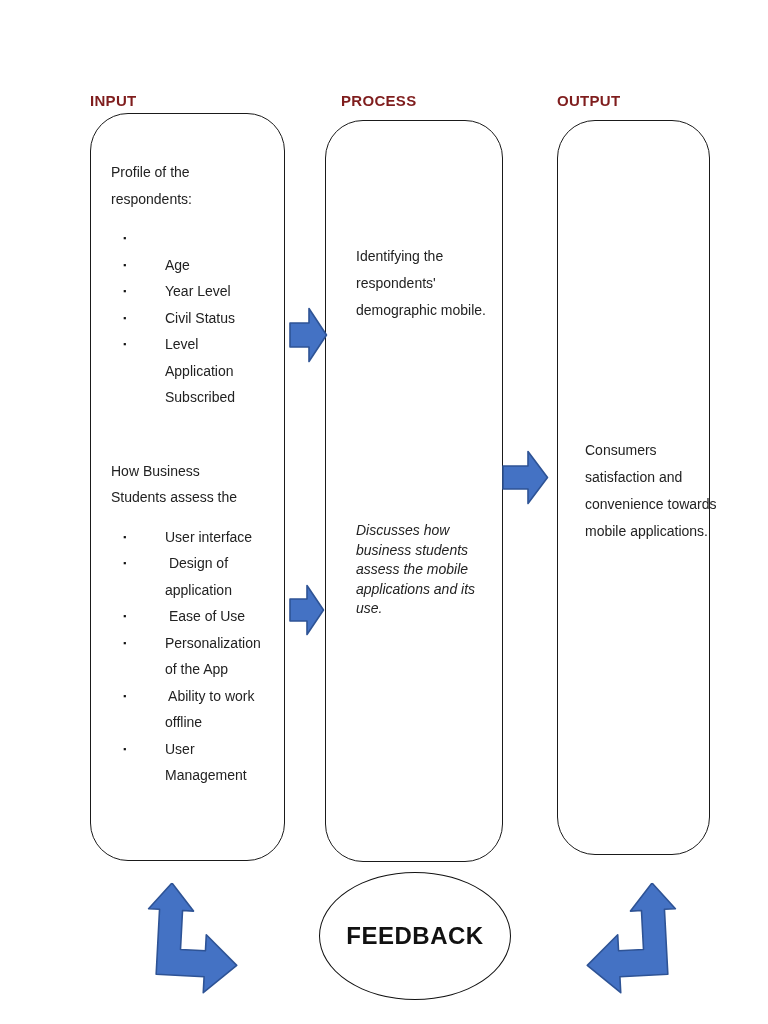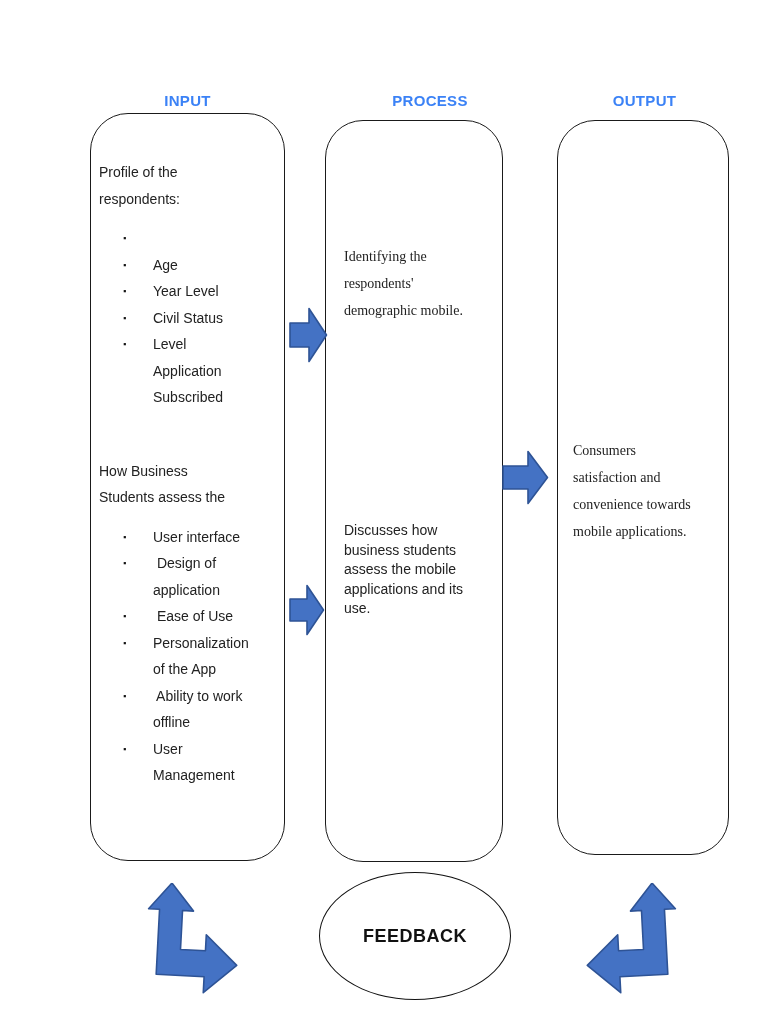--- a/index.html
+++ b/index.html
@@ -10,42 +10,41 @@
     font-family: "Liberation Sans", sans-serif;
     color: #222222;
     overflow: hidden;
   }
   .col-header {
     position: absolute;
     top: 92px;
     font-size: 15px;
     font-weight: bold;
     letter-spacing: 0.3px;
-    text-align: center;
-    color: #3b82f6;
+    color: #7f1d1d;
   }
   #h-input   { left: 90px;  width: 195px; }
   #h-process { left: 341px; width: 178px; }
   #h-output  { left: 557px; width: 175px; }
 
   .box {
     position: absolute;
     background: #ffffff;
     border: 1.4px solid #1a1a1a;
     border-radius: 38px;
     box-sizing: border-box;
   }
   #box-input   { left: 90px;  top: 113px; width: 195px; height: 748px; }
   #box-process { left: 325px; top: 120px; width: 178px; height: 742px; }
-  #box-output  { left: 557px; top: 120px; width: 172px; height: 735px; }
-
-  .tline { white-space: pre; font-size: 14px; }
+  #box-output  { left: 557px; top: 120px; width: 153px; height: 735px; }
+
+  .tline { white-space: pre; font-size: 14px; margin-left: 12px; }
   .lh26 .tline { line-height: 26.5px; }
-  .lh27 .tline { line-height: 27px; font-family: Liberation Serif, serif; }
-  .lh19 .tline { line-height: 19.5px; }
+  .lh27 .tline { line-height: 27px; }
+  .lh19 .tline { line-height: 19.5px; font-style: italic; }
 
   .input-content { padding: 45px 6px 0 8px; }
   .bullets { margin-top: 13px; }
   .bullet-item { display: flex; }
   .bullet-marker {
     margin-left: 24px;
     width: 30px;
     font-size: 9px;
     line-height: 26.5px;
     color: #111111;
@@ -70,21 +69,21 @@
     position: absolute;
     left: 319px; top: 872px;
     width: 192px; height: 128px;
     border: 1.6px solid #111111;
     border-radius: 50%;
     box-sizing: border-box;
     background: #ffffff;
     display: flex; align-items: center; justify-content: center;
   }
   .feedback-ellipse span {
-    font-size: 18px;
+    font-size: 24px;
     font-weight: bold;
     letter-spacing: 0.5px;
     color: #111111;
   }
 </style>
 </head>
 <body>
 
 <div class="canvas">
 

